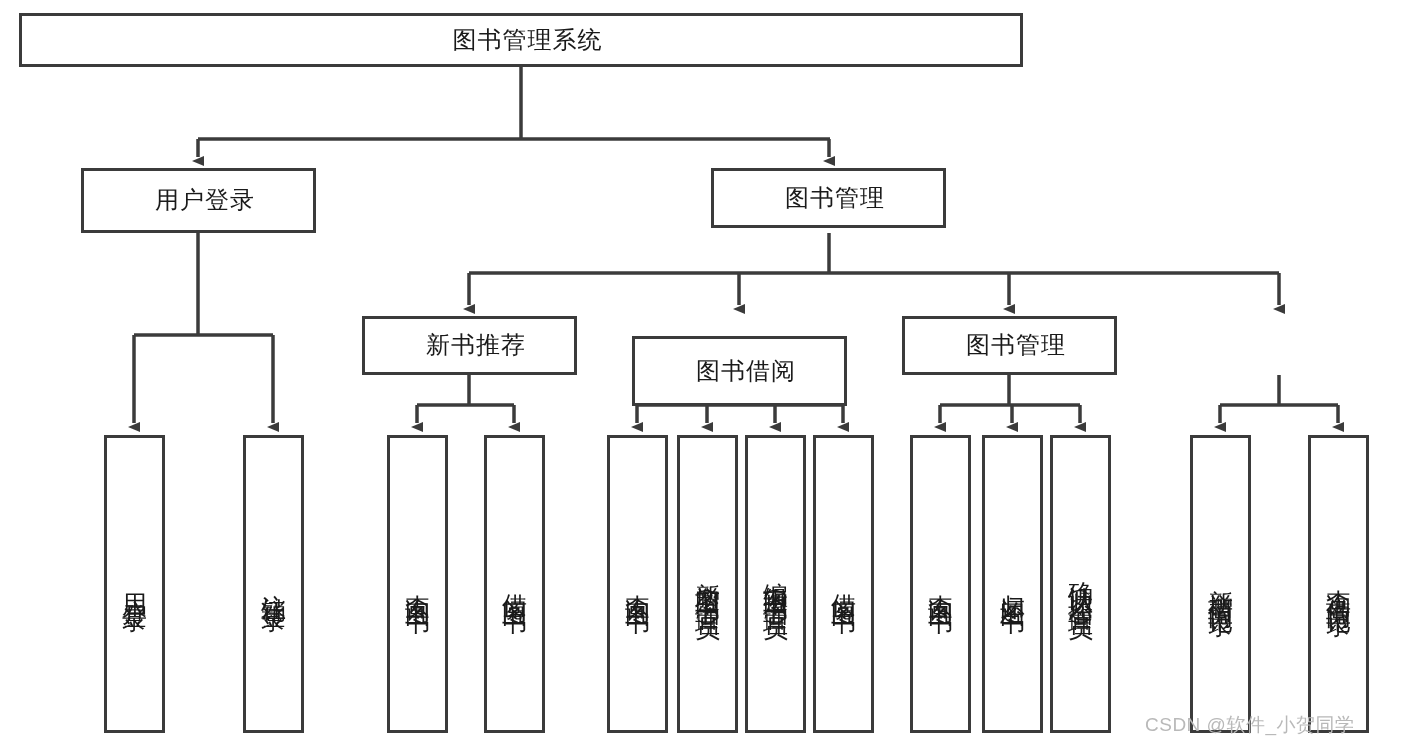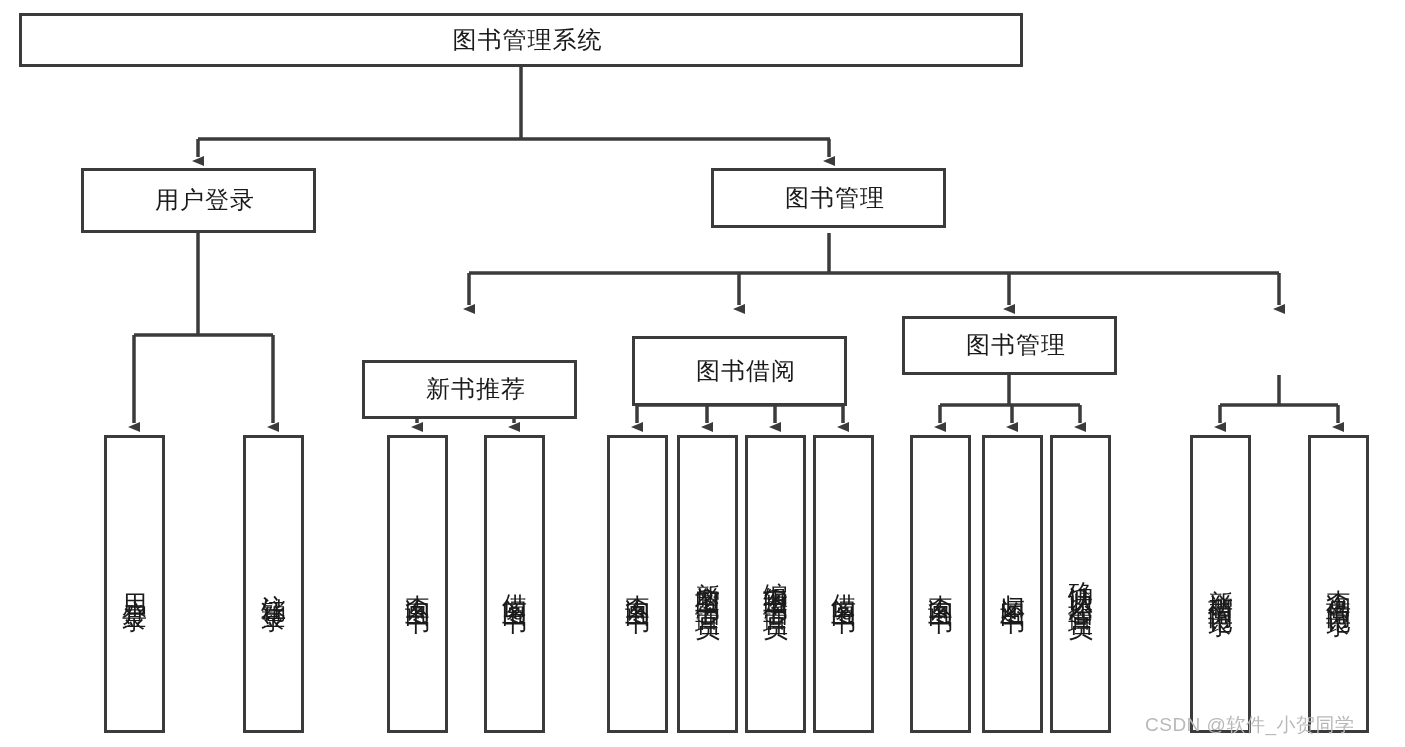--- a/index.html
+++ b/index.html
@@ -123,21 +123,21 @@
     <span>图书管理系统</span>
   </div>
 
   <div class="node horiz" style="left:81px; top:168px; width:235px; height:65px;">
     <span>用户登录</span>
   </div>
   <div class="node horiz" style="left:711px; top:168px; width:235px; height:60px;">
     <span>图书管理</span>
   </div>
 
-  <div class="node horiz" style="left:362px; top:316px; width:215px; height:59px;margin-top:44px;">
+  <div class="node horiz" style="left:362px; top:316px; width:215px; height:59px;">
     <span>新书推荐</span>
   </div>
   <div class="node horiz" style="left:632px; top:316px; width:215px; height:70px;margin-top:20px;">
     <span>图书借阅</span>
   </div>
   <div class="node horiz" style="left:902px; top:316px; width:215px; height:59px;">
     <span>图书管理</span>
   </div>
 
   <div class="node vert" style="left:104px; top:435px; width:61px; height:298px;">

